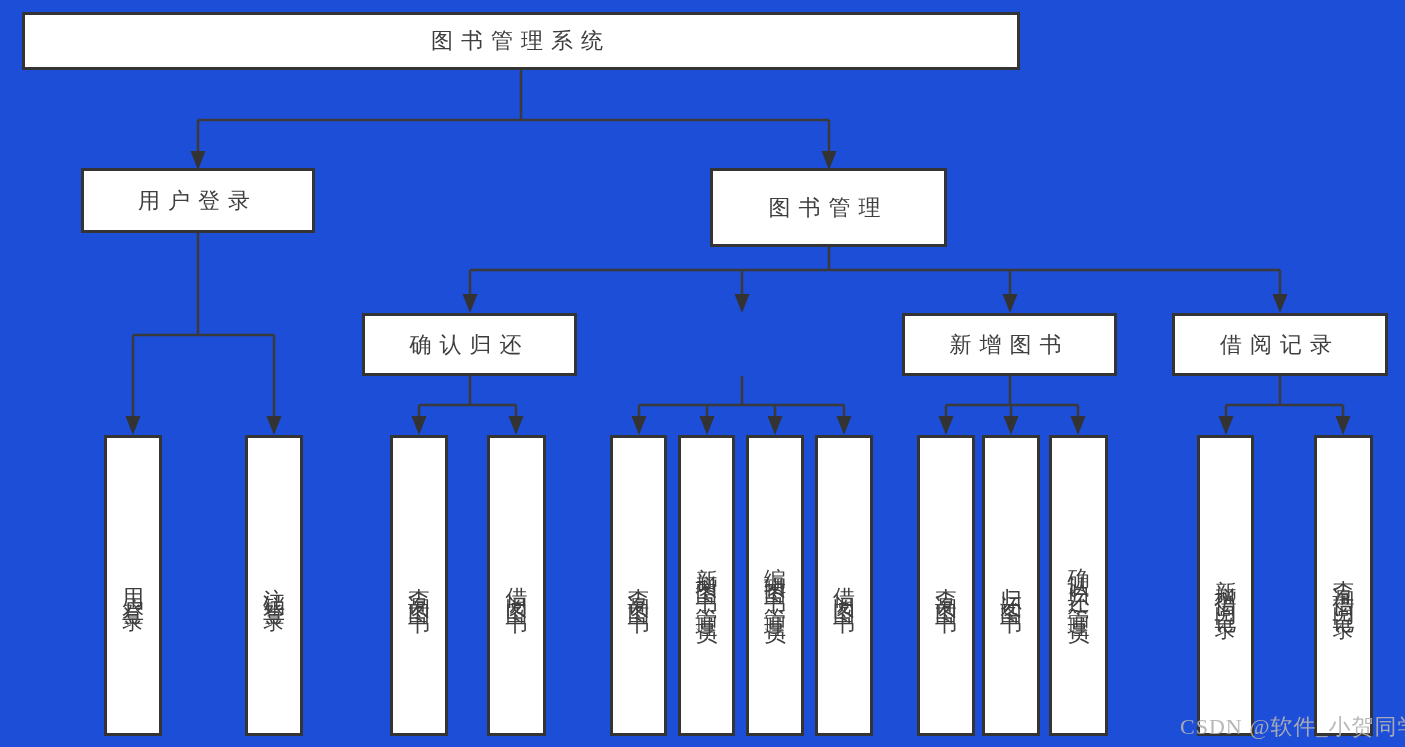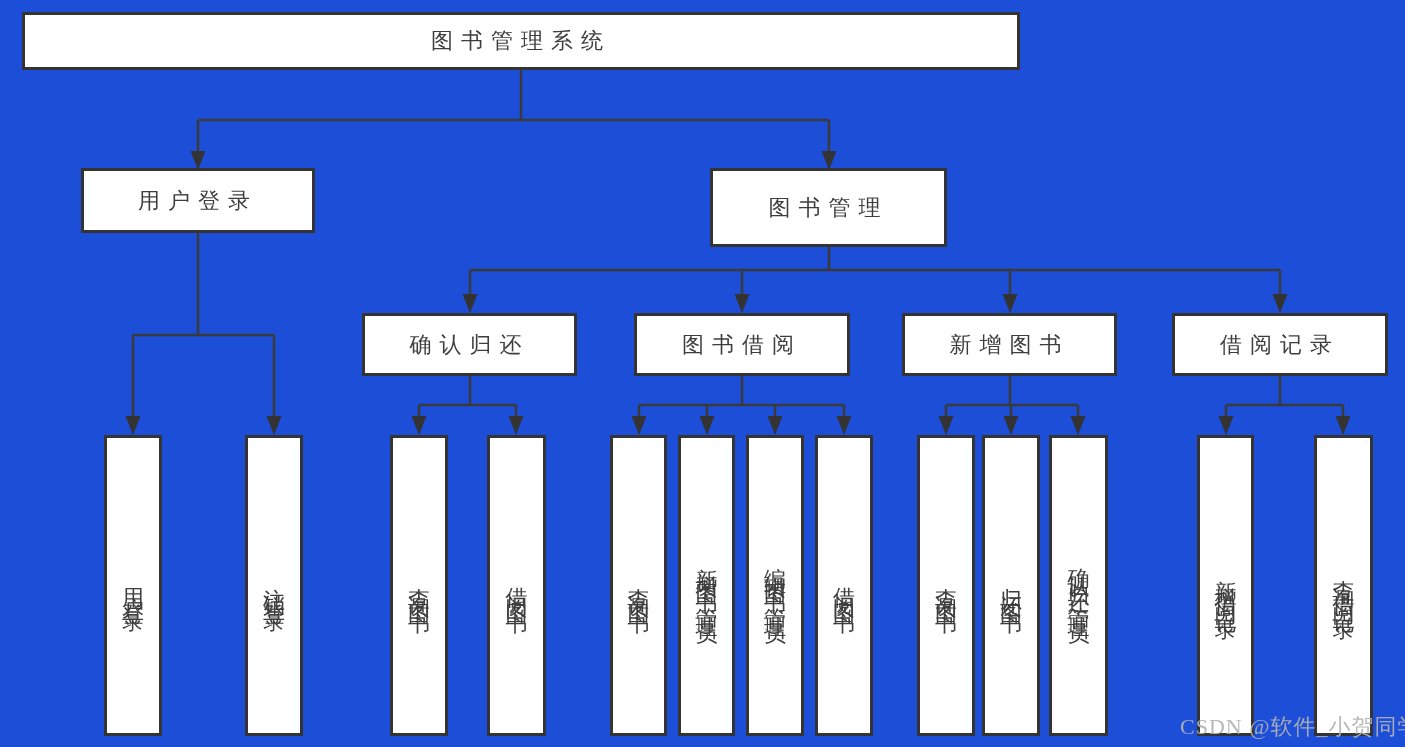--- a/index.html
+++ b/index.html
@@ -60,21 +60,20 @@
       <polygon points="1335.5,416 1350.5,416 1343,435"></polygon>
     </g>
   </svg>
 
   <div class="box h" style="left:22px;top:12px;width:998px;height:58px">图书管理系统</div>
 
   <div class="box h" style="left:81px;top:168px;width:234px;height:65px">用户登录</div>
   <div class="box h" style="left:710px;top:168px;width:237px;height:79px">图书管理</div>
 
   <div class="box h" style="left:362px;top:313px;width:215px;height:63px">确认归还</div>
-  <div class="box h" style="left:634px;top:313px;width:216px;height:63px">图书借阅</div>
   <div class="box h" style="left:902px;top:313px;width:215px;height:63px">新增图书</div>
   <div class="box h" style="left:1172px;top:313px;width:216px;height:63px">借阅记录</div>
 
   <div class="box v" style="left:104px;top:435px;width:58px;height:301px">用户登录</div>
   <div class="box v" style="left:245px;top:435px;width:58px;height:301px">注销登录</div>
 
   <div class="box v" style="left:390px;top:435px;width:58px;height:301px">查询图书</div>
   <div class="box v" style="left:487px;top:435px;width:59px;height:301px">借阅图书</div>
 
   <div class="box v" style="left:610px;top:435px;width:57px;height:301px">查询图书</div>

